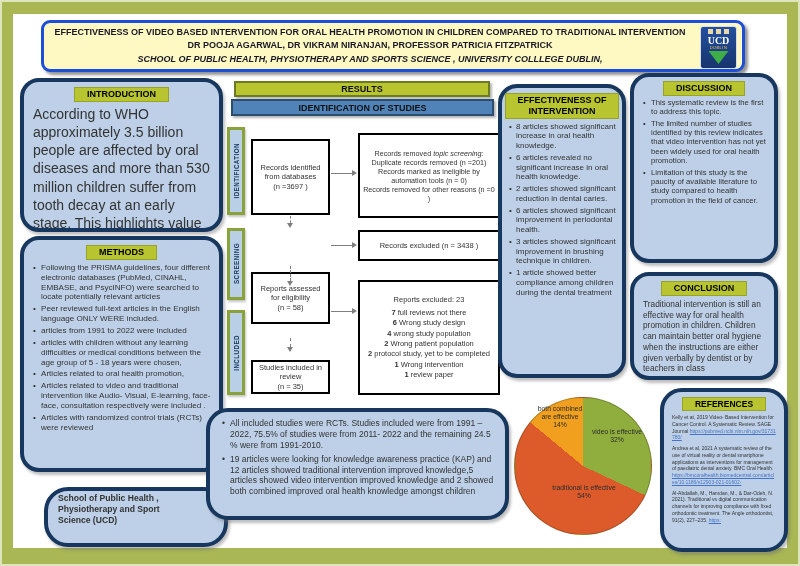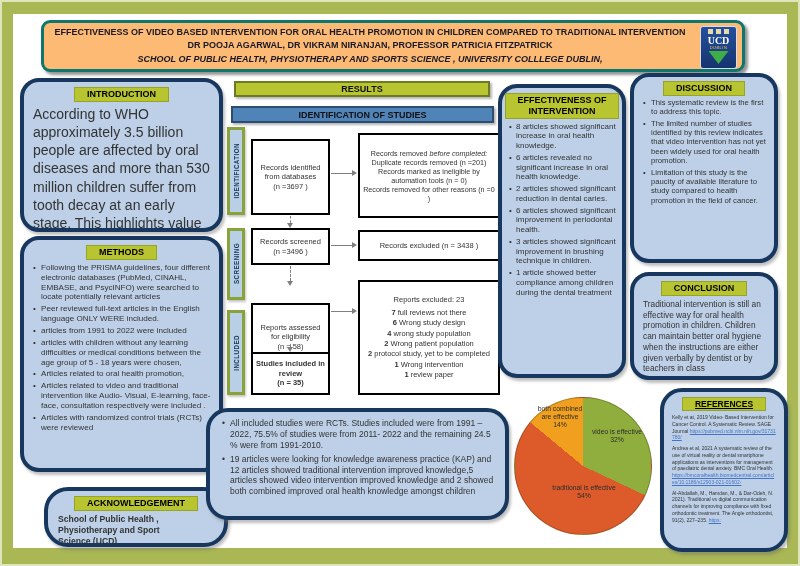--- a/index.html
+++ b/index.html
@@ -7,21 +7,21 @@
     position:relative;width:800px;height:566px;margin:0 auto;
     background:#a9b755;overflow:hidden;
     font-family:"Liberation Sans",sans-serif;color:#333;
     box-shadow:inset 0 0 0 2px #dfe5bb;
   }
   .paper{position:absolute;left:13px;top:14px;width:774px;height:534px;background:#ffffff;}
 
   
   .header{
     position:absolute;left:41px;top:20px;width:704px;height:52px;
-    background:#fdba74;border:3px solid #0f766e;border-radius:9px;
+    background:#fef9c3;border:3px solid #1d4ed8;border-radius:9px;
     box-sizing:border-box;display:flex;flex-direction:column;justify-content:center;
     text-align:center;box-shadow:3px 3px 3px rgba(60,60,60,.55);padding-right:46px;
   }
   .h1{font-size:9px;font-weight:bold;color:#181826;line-height:1.45;}
   .h2{font-size:9px;font-weight:bold;color:#181826;line-height:1.45;}
   .h3{font-size:9px;font-weight:bold;font-style:italic;color:#181826;line-height:1.45;}
   .logo{
     position:absolute;right:5px;top:3px;width:37px;height:43px;border-radius:3px;
     background:linear-gradient(#24509e,#16346e);border:1px solid #d7dce8;
     display:flex;flex-direction:column;align-items:center;box-sizing:border-box;
@@ -48,21 +48,21 @@
   .blist{margin:1px 7px;padding:0;list-style:none;font-size:8.2px;line-height:1.22;color:#333;}
   .blist li{position:relative;padding-left:10px;margin-bottom:2px;}
   .blist li::before{content:"•";position:absolute;left:2px;top:0;}
 
   
   .bar{
     position:absolute;box-sizing:border-box;display:flex;align-items:center;justify-content:center;
     font-weight:bold;font-size:9px;color:#111;box-shadow:2px 2px 2px rgba(110,110,110,.5);
   }
   .bar-results{background:#b9c431;border:2px solid #6d7a24;}
-  .bar-ident{background:#5083b8;border:2px solid #2c4d6e;margin-top:7px;}
+  .bar-ident{background:#5083b8;border:2px solid #2c4d6e;}
 
   
   .stage{
     position:absolute;width:18px;background:#b9cfe6;border:3px solid #8aa23b;
     box-sizing:border-box;display:flex;align-items:center;justify-content:center;
     box-shadow:1px 2px 2px rgba(110,110,110,.4);
   }
   .stage span{
     writing-mode:vertical-rl;transform:rotate(180deg);
     font-size:6.3px;font-weight:bold;color:#17375e;letter-spacing:.4px;white-space:nowrap;
@@ -93,21 +93,21 @@
   
   .methods-list{font-size:8.1px;}
   .eff-list{font-size:8.0px;margin:1px 6px;}
   .eff-list li{padding-left:8px;margin-bottom:2px;}
   .eff-list li::before{left:1px;}
   .disc-list{font-size:7.7px;}
   .find-list{font-size:8.5px;line-height:1.28;margin:6px 10px;}
   .find-list li{margin-bottom:3px;}
   .ack-body{font-weight:bold;font-size:8.6px;margin:2px 10px;}
   .concl-body{font-size:8.3px;}
-  .refs .chip{font-size:8.5px;text-decoration:underline;}
+  .refs .chip{font-size:8.5px;}
   .ref-list{margin:2px 8px;font-size:5px;line-height:1.35;color:#333;}
   .ref{margin-bottom:4px;}
   .ref-link{color:#4472c4;text-decoration:underline;word-break:break-all;cursor:pointer;}
 </style>
 </head>
 <body>
 
 <div class="poster">
   <div class="paper"></div>
 
@@ -139,21 +139,20 @@
         <li>Peer reviewed full-text articles in the English language ONLY WERE included.</li>
         <li>articles from 1991 to 2022 were included</li>
         <li>articles with children without any learning difficulties or medical conditions between the age group of 5 - 18 years were chosen,</li>
         <li>Articles related to oral health promotion,</li>
         <li>Articles related to video and traditional intervention like  Audio- Visual, E-learning, face- face, consultation respectively were included .</li>
         <li>Articles with randomized control trials (RCTs) were reviewed</li>
       </ul>
   </section>
 
   <section class="panel" style="left:44px;top:487px;width:184px;height:60px;border-radius:24px;">
-    <div class="chip">ACKNOWLEDGEMENT</div>
     <div class="pbody ack-body pre">School of Public Health ,
 Physiotherapy and  Sport
 Science (UCD)</div>
   </section>
 
   <div class="bar bar-results" style="left:234px;top:81px;width:256px;height:16px;">RESULTS</div>
   <div class="bar bar-ident" style="left:231px;top:99px;width:263px;height:17px;">IDENTIFICATION OF STUDIES</div>
 
   <div class="stage" style="left:227px;top:127px;height:88px;">
       <span>IDENTIFICATION</span>
@@ -163,49 +162,45 @@
     </div>
   <div class="stage" style="left:227px;top:310px;height:85px;">
       <span>INCLUDED</span>
     </div>
 
   <div class="fbox" style="left:251px;top:139px;width:79px;height:76px;">
     <div class="pre">Records identified from databases
 (n =3697 )</div>
   </div>
   <div class="fbox" style="left:358px;top:133px;width:142px;height:85px;font-size:7.2px;">
-    <div><span>Records removed </span><i>before completed:</i></div>
+    <div><span>Records removed </span><i>topic screening:</i></div>
     <div class="pre">Duplicate records removed  (n =201)
 Records marked as ineligible by automation tools (n = 0)
 Records removed for other reasons (n =0 )</div>
   </div>
-  <div class="fbox" style="left:251px;top:228px;width:79px;height:37px;">
-    <div class="pre">Records screened
-(n =3496 )</div>
-  </div>
   <div class="fbox" style="left:358px;top:230px;width:142px;height:31px;">
     <div>Records excluded (n = 3438 )</div>
   </div>
-  <div class="fbox" style="left:251px;top:303px;width:79px;height:52px;justify-content:flex-end;">
+  <div class="fbox" style="left:251px;top:272px;width:79px;height:52px;">
     <div class="pre">Reports assessed for eligibility
 (n = 58)</div>
   </div>
   <div class="fbox" style="left:358px;top:280px;width:142px;height:115px;">
     <div class="rx-title">Reports excluded: 23</div>
     <div class="rx-list">
         <div class="rx-line"><b>7</b> <span>full reviews not there</span></div>
         <div class="rx-line"><b>6</b> <span>Wrong study design</span></div>
         <div class="rx-line"><b>4</b> <span>wrong study population</span></div>
         <div class="rx-line"><b>2</b> <span>Wrong patient population</span></div>
         <div class="rx-line"><b>2</b> <span>protocol study, yet to be completed</span></div>
         <div class="rx-line"><b>1</b> <span>Wrong intervention</span></div>
         <div class="rx-line"><b>1</b> <span>review paper</span></div>
       </div>
   </div>
-  <div class="fbox" style="left:251px;top:352px;width:79px;height:43px;font-weight:bold;">
+  <div class="fbox" style="left:251px;top:360px;width:79px;height:34px;">
     <div class="pre">Studies included in review
 (n = 35)</div>
   </div>
 
   <div class="hline" style="left:331px;top:173px;width:22px;"></div>
   <div class="harrow" style="left:352px;top:170px;"></div>
   <div class="vline" style="left:290px;top:216px;height:7px;"></div>
   <div class="varrow" style="left:287px;top:223px;"></div>
   <div class="hline" style="left:331px;top:245px;width:22px;"></div>
   <div class="harrow" style="left:352px;top:242px;"></div>

